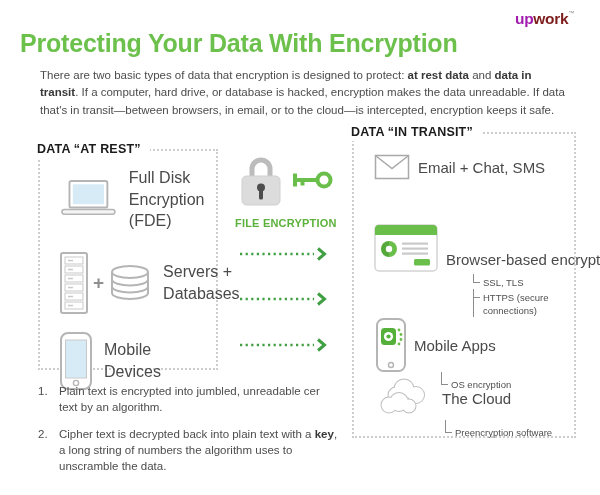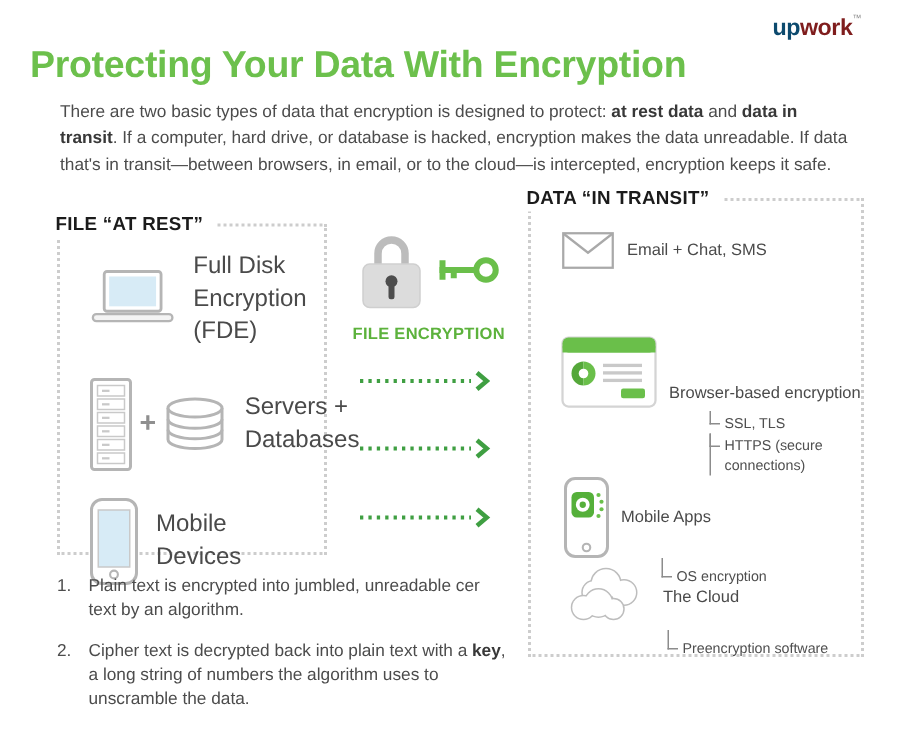--- a/index.html
+++ b/index.html
@@ -6,21 +6,21 @@
   html,body { width:600px; height:495px; }
   body {
     position:relative;
     background:#ffffff;
     font-family:"Liberation Sans", sans-serif;
     color:#4a4a4a;
     overflow:hidden;
   }
   
   .logo { position:absolute; top:10px; right:26px; font-size:15.5px; font-weight:bold; letter-spacing:-0.3px; }
-  .logo .up { color:#0c4a6e; }
+  .logo .up { color:#a21caf; }
   .logo .work { color:#7f1d1d; }
   .logo .tm { font-size:6px; color:#8a8a8a; vertical-align:top; font-weight:normal; }
   .page-title { position:absolute; left:20px; top:29px; font-size:25px; font-weight:bold; color:#6cc04c; letter-spacing:-0.2px; }
   .intro { position:absolute; left:40px; top:67px; width:525px; font-size:11.5px; line-height:1.5; color:#4c4c4c; }
   .intro b { color:#383838;text-align:right; }
 
   
   .dbox { position:absolute; border:2px dotted #cdcdcd; }
   .box-rest { left:38px; top:149px; width:180px; height:221px; }
   .box-transit { left:352px; top:132px; width:224px; height:306px; }
@@ -43,21 +43,21 @@
   .mid-col { position:absolute; left:235px; top:153px; width:100px; text-align:center; }
   .lockkey { display:flex; align-items:center; justify-content:center; gap:4px; }
   .file-enc { margin-top:10px; font-size:11px; font-weight:bold; color:#5cb23c; letter-spacing:0.2px; white-space:nowrap; }
   .arrow { display:block; margin:0 auto; }
   .ar1 { margin-top:18px; } .ar2 { margin-top:31px; } .ar3 { margin-top:32px; }
 
   
   .rb-group { position:absolute; }
   .rb-row { display:flex; align-items:center; gap:8px; }
   .rb-row.bottom { align-items:flex-end;text-align:center; }
-  .rb-label { font-size:11px; color:#4a4a4a; white-space:nowrap; }
+  .rb-label { font-size:15px; color:#4a4a4a; white-space:nowrap; }
   .rb-label.mb { margin-bottom:4px; }
   .g1 { left:20px; top:20px; }
   .g2 { left:20px; top:90px; }
   .g3 { left:22px; top:184px; }
   .g4 { left:22px; top:242px; }
   .email-sub { display:flex; margin-left:56px; gap:5px; margin-top:1px; }
   .treeA { width:42px; }
   .sub-browser { margin-left:98px; margin-top:2px; }
   .sub-mobile { margin-left:64px; }
   .sub-cloud { margin-left:68px; }
@@ -90,21 +90,21 @@
   <span class="up">up</span><span class="work">work</span><span class="tm">™</span>
 </div>
 
 <h1 class="page-title">Protecting Your Data With Encryption</h1>
 
 <p class="intro">
   <span>There are two basic types of data that encryption is designed to protect: </span><b>at rest data</b><span> and </span><b>data in transit</b><span>. If a computer, hard drive, or database is hacked, encryption makes the data unreadable. If data that's in transit—between browsers, in email, or to the cloud—is intercepted, encryption keeps it safe.</span>
 </p>
 
 <div class="dbox box-rest">
-  <div class="dbox-header">FILE “AT REST”</div>
+  <div class="dbox-header">DATA “AT REST”</div>
 
   <div class="rest-row rr1">
     <svg width="60" height="42" viewBox="0 0 60 42">
       <rect x="10" y="2" width="40" height="28" rx="2" fill="#ffffff" stroke="#b5b5b5" stroke-width="2"></rect>
       <rect x="13.5" y="5.5" width="33" height="21" fill="#d7ebf6"></rect>
       <rect x="2" y="32" width="56" height="5" rx="2.5" fill="#f4f4f4" stroke="#b5b5b5" stroke-width="1.6"></rect>
     </svg>
     <span class="rest-label">Full Disk Encryption (FDE)</span>
   </div>
 

